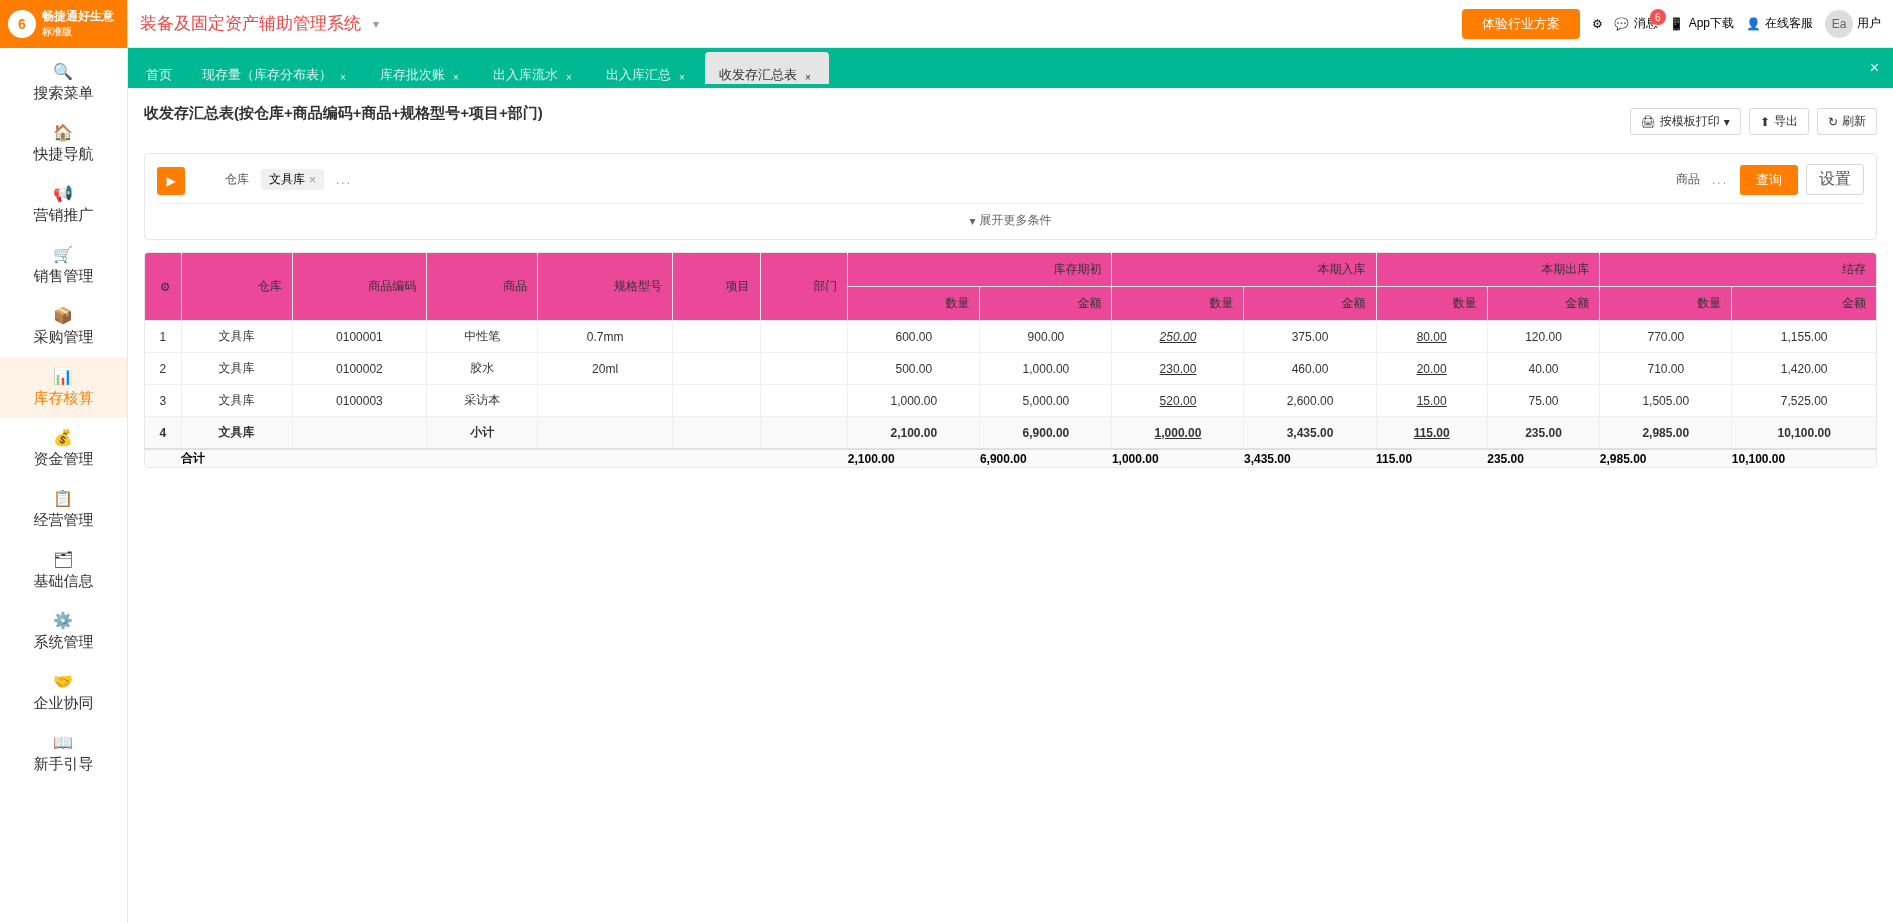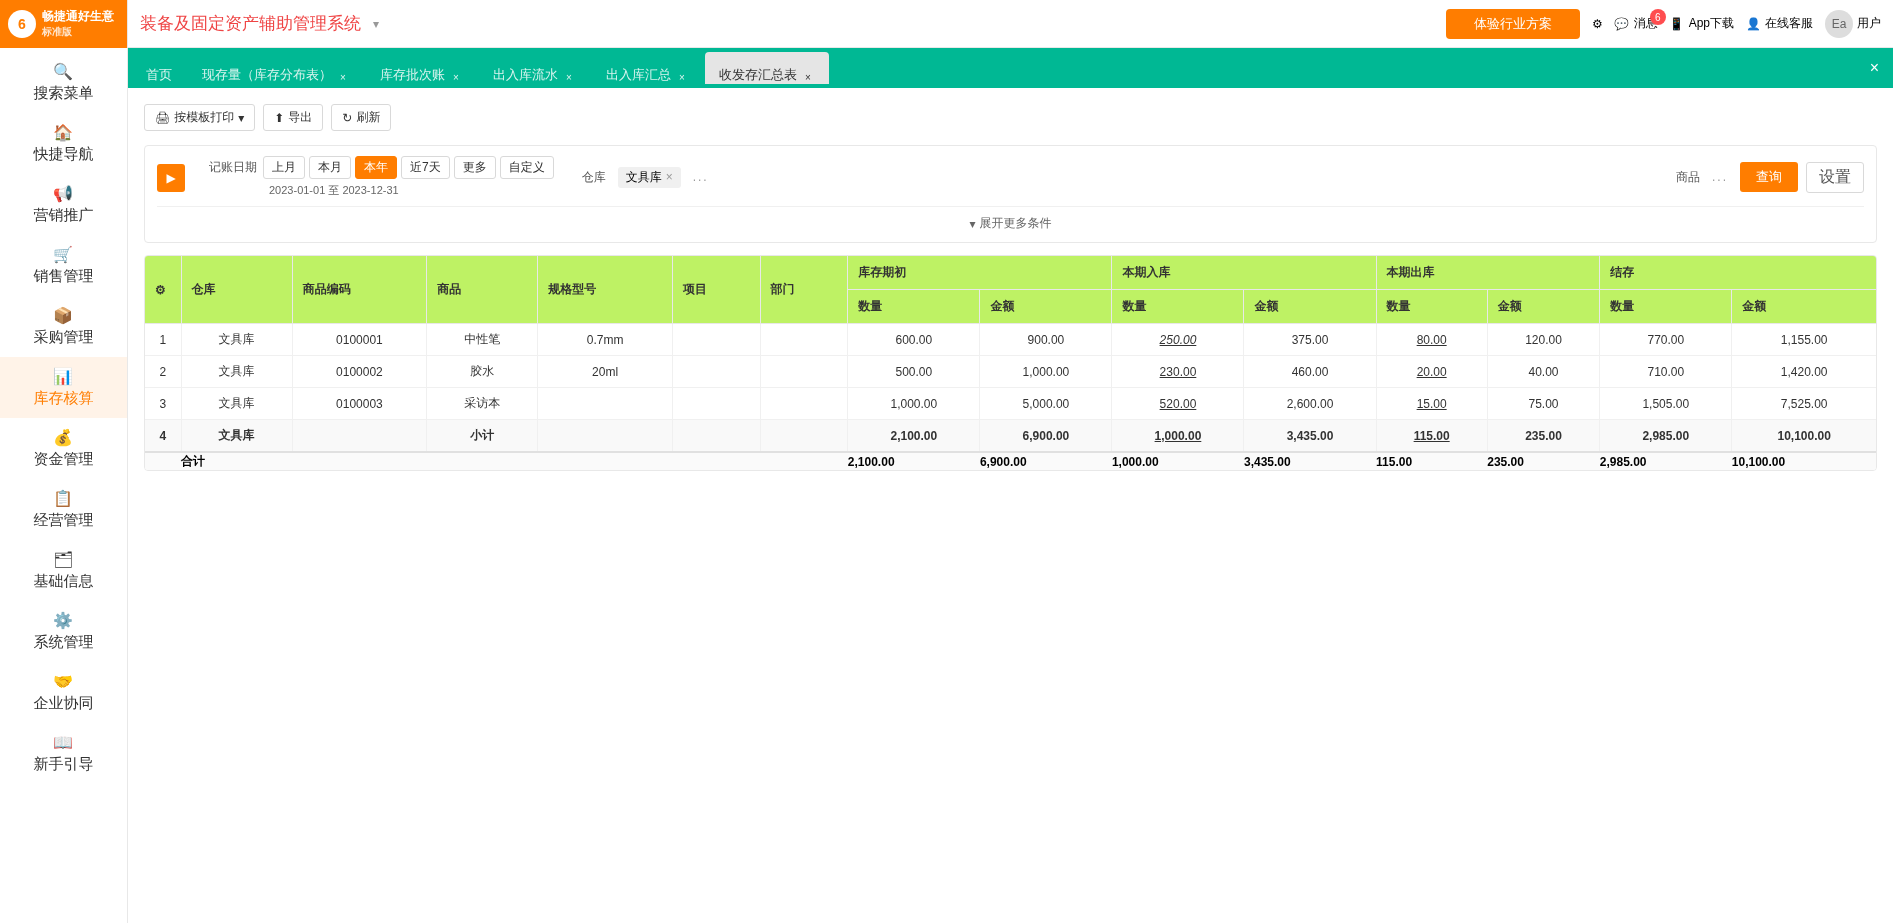--- a/index.html
+++ b/index.html
@@ -13,21 +13,21 @@
     .sidebar-item { display: flex; flex-direction: column; align-items: center; padding: 10px 4px; cursor: pointer; color: #333; gap: 3px; position: relative; }
     .sidebar-item.active { background: #fff3e8; color: #ff7d00; }
     .sidebar-item .icon { font-size: 16px; }
     .sidebar-item .label { font-size: 15px; }
 
     
     .main { flex: 1; display: flex; flex-direction: column; overflow: hidden; }
 
     
     .topbar { height: 48px; background: #fff; border-bottom: 1px solid #e8e8e8; display: flex; align-items: center; padding: 0 12px; gap: 12px; }
-    .topbar-btn { background: #ff7d00; color: #fff; border: none; border-radius: 4px; padding: 6px 28px; cursor: pointer; font-size: 13px; }
+    .topbar-btn { background: #ff7d00; color: #fff; border: none; border-radius: 4px; padding: 6px 20px; cursor: pointer; font-size: 13px; }
     .topbar-item { position: relative; display: flex; align-items: center; gap: 4px; cursor: pointer; }
 
     
     .tabs { background: #00b894; display: flex; align-items: center; height: 40px; padding: 0 4px; gap: 2px; }
     .tab { display: flex; align-items: flex-end; gap: 4px; padding: 0 14px; height: 32px; border-radius: 4px 4px 0 0; cursor: pointer; font-size: 13px; color: rgba(255,255,255,0.85); }
     .tab.active { background: #e5e5e5; color: #333; }
     .tab .close { width: 14px; height: 14px; display: flex; align-items: center; justify-content: center; border-radius: 50%; font-size: 10px; cursor: pointer; }
     .tabs-close { margin-left: auto; color: #fff; cursor: pointer; padding: 0 10px; font-size: 16px; }
 
     
@@ -46,21 +46,21 @@
     .filter-tag .remove { cursor: pointer; color: #999; }
     .filter-dots { color: #999; cursor: pointer; letter-spacing: 2px; }
     .expand-btn { display: flex; align-items: center; gap: 4px; color: #666; cursor: pointer; font-size: 12px; border-top: 1px solid #f0f0f0; margin-top: 8px; padding-top: 8px; justify-content: center; }
     .header-btn { display: flex; align-items: center; gap: 4px; padding: 4px 10px; border: 1px solid #d9d9d9; border-radius: 3px; cursor: pointer; font-size: 12px; background: #fff; color: #333; }
     .query-btn { background: #ff7d00; color: #fff; border-color: #ff7d00; padding: 6px 16px; border-radius: 3px; cursor: pointer; font-size: 13px; border: none; }
     .set-btn { background: #fff; color: #555; border: 1px solid #d9d9d9; padding: 4px 12px; border-radius: 3px; cursor: pointer; font-size: 16px; }
 
     
     .table-container { border: 1px solid #e8e8e8; border-radius: 4px; overflow: hidden; }
     table { width: 100%; border-collapse: collapse; font-size: 12px; }
-    thead tr th { background: #bef264; color: #333; padding: 8px 10px; text-align: left; border-bottom: 1px solid #e8e8e8; border-right: 1px solid #e8e8e8; font-weight: bold; white-space: nowrap; }
+    thead tr th { background: #ec4899; color: #333; padding: 8px 10px; text-align: right; border-bottom: 1px solid #e8e8e8; border-right: 1px solid #e8e8e8; font-weight: normal; white-space: nowrap; }
     thead tr th:last-child { border-right: none; }
     .th-group { background: #f0f0f0; }
     tbody tr td { padding: 7px 10px; text-align: center; border-bottom: 1px solid #f0f0f0; border-right: 1px solid #f0f0f0; color: #333; }
     tbody tr td:last-child { border-right: none; }
     tbody tr:last-child td { border-bottom: none; }
     .bold-row { font-weight: bold; background: #f9f9f9; }
 
     
     .user-area { display: flex; align-items: center; gap: 4px; cursor: pointer; }
     .user-avatar { width: 28px; height: 28px; background: #ddd; border-radius: 50%; display: flex; align-items: center; justify-content: center; color: #666; font-size: 12px; }
@@ -186,54 +186,41 @@
     <div class="tab active">
       <span>收发存汇总表</span>
       <span class="close">×</span>
     </div>
     <span class="tabs-close">×</span>
   </div>
 
   <div class="content">
 
     <div style="display:flex;align-items:center;justify-content:space-between;margin-bottom:14px;">
+      <h2 class="page-title">收发存汇总表(按仓库+商品编码+商品+规格型号+项目+部门)</h2>
       <div style="display:flex;gap:8px;align-items:center;">
         <button class="header-btn">
           <span>🖨</span>
           <span>按模板打印</span>
           <span>▾</span>
         </button>
         <button class="header-btn">
           <span>⬆</span>
           <span>导出</span>
         </button>
         <button class="header-btn">
           <span>↻</span>
           <span>刷新</span>
         </button>
       </div>
     </div>
 
     <div class="filter-bar">
       <div class="filter-row">
         <div class="filter-arrow">▶</div>
-        <div style="display:flex;flex-direction:column;gap:2px;">
-          <div style="display:flex;align-items:center;gap:6px;">
-            <span class="filter-label">记账日期</span>
-            <div class="date-btns">
-              <button class="date-btn">上月</button>
-              <button class="date-btn">本月</button>
-              <button class="date-btn active">本年</button>
-              <button class="date-btn">近7天</button>
-              <button class="date-btn">更多</button>
-              <button class="date-btn">自定义</button>
-            </div>
-          </div>
-          <div class="date-range" style="margin-left:60px;">2023-01-01 至 2023-12-31</div>
-        </div>
         <div style="flex:1;display:flex;align-items:center;gap:12px;margin-left:16px;">
           <span class="filter-label">仓库</span>
           <div class="filter-tag">
             <span>文具库</span>
             <span class="remove">×</span>
           </div>
           <span class="filter-dots">...</span>
         </div>
         <div style="display:flex;align-items:center;gap:12px;margin-left:16px;">
           <span class="filter-label">商品</span>

